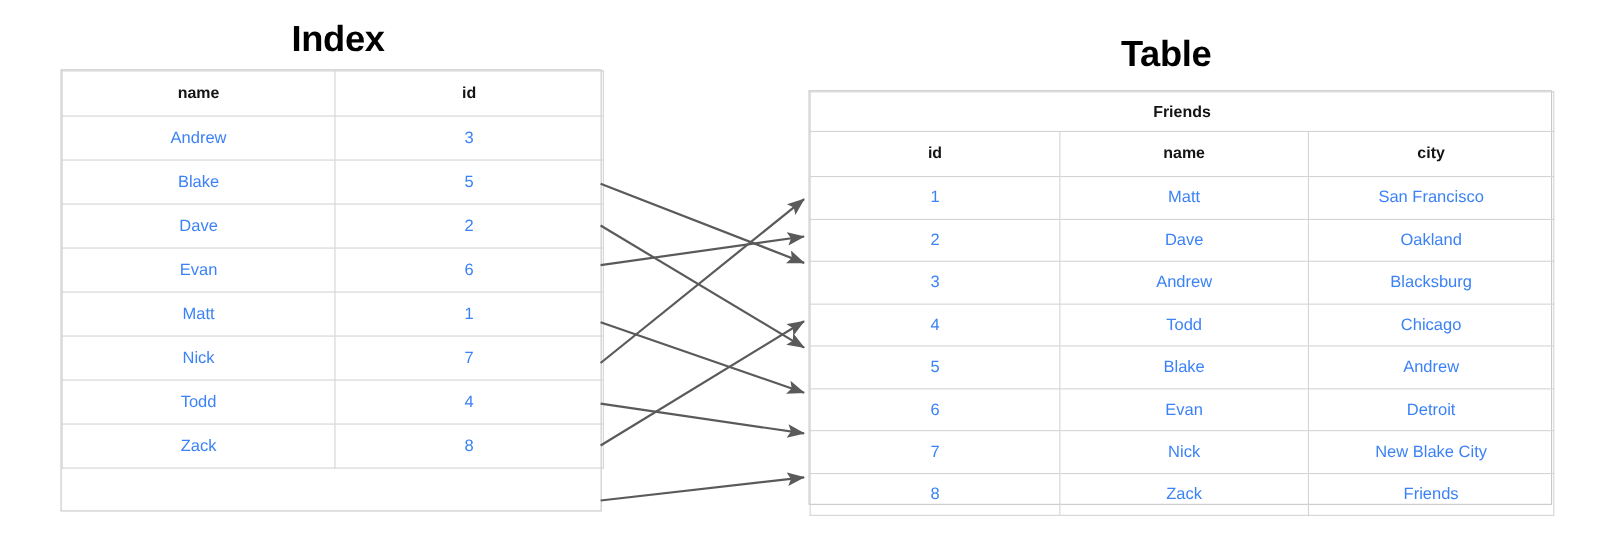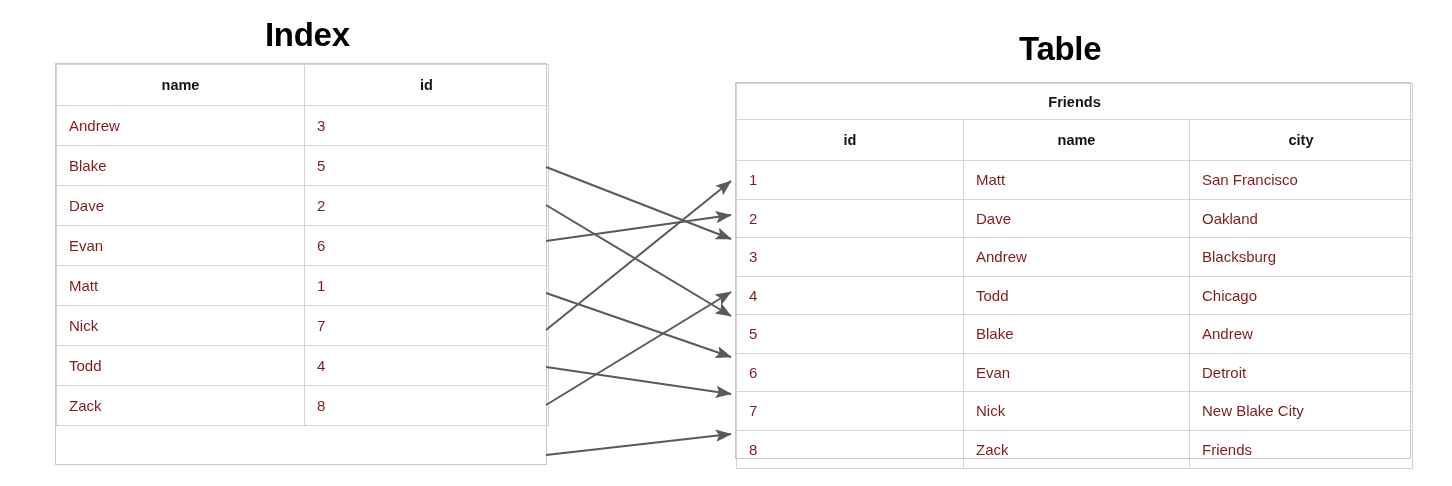--- a/index.html
+++ b/index.html
@@ -45,26 +45,27 @@
     box-sizing:border-box;
   }
   .dtable table{
     border-collapse:collapse;
     width:100%;
     table-layout:fixed;
   }
   .dtable td{
     border:1px solid #d4d4d4;
     font-size:15px;
-    color:#7f1d1d;
+    color:#3b82f6;
     padding:0 12px;
     height:39px;
     vertical-align:middle;
     overflow:hidden;
     white-space:nowrap;
+    text-align:center;
   }
   .dtable td.caption{
     text-align:center;
     font-weight:bold;
     font-size:14.5px;
     height:47px;
     color:#141414;
   }
   .dtable td.colhead{
     text-align:center;

